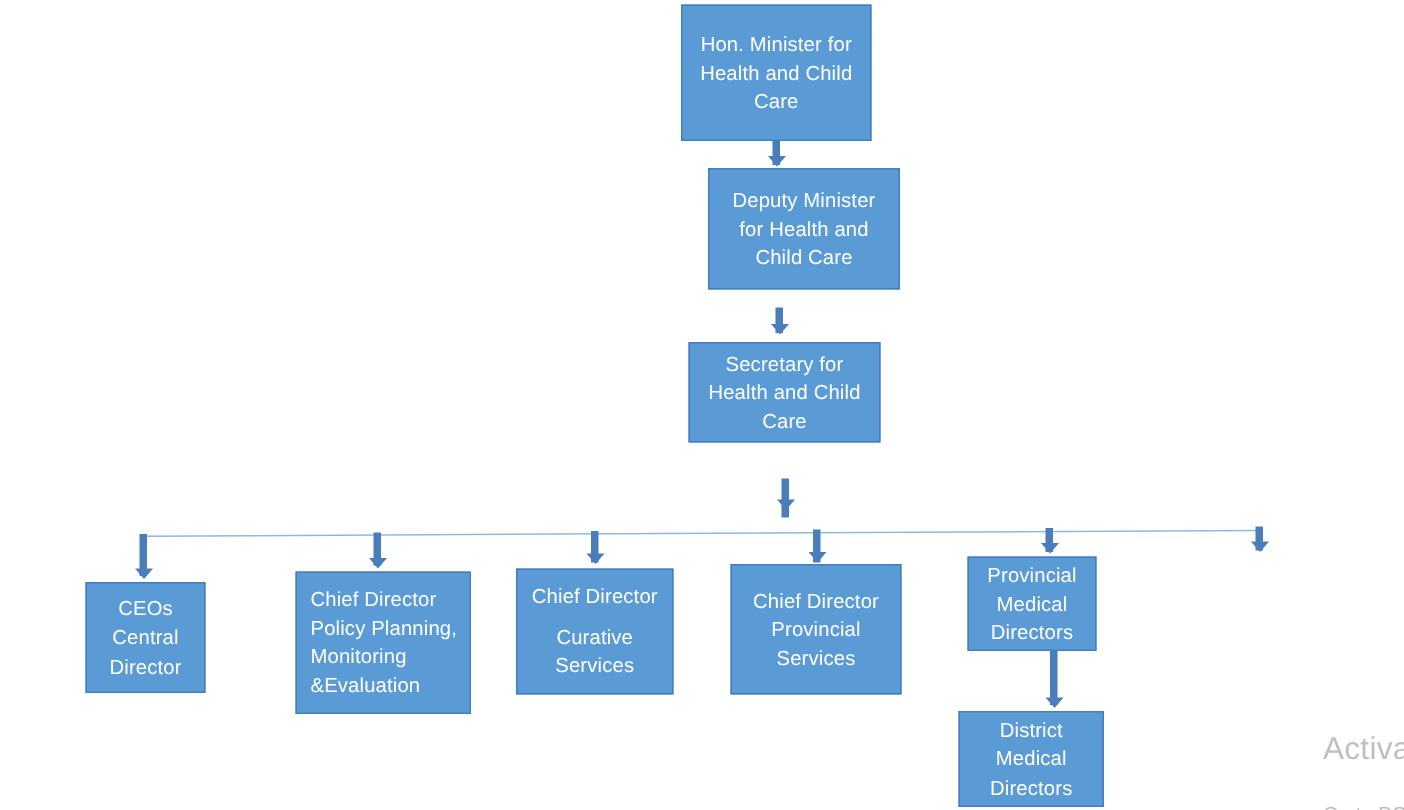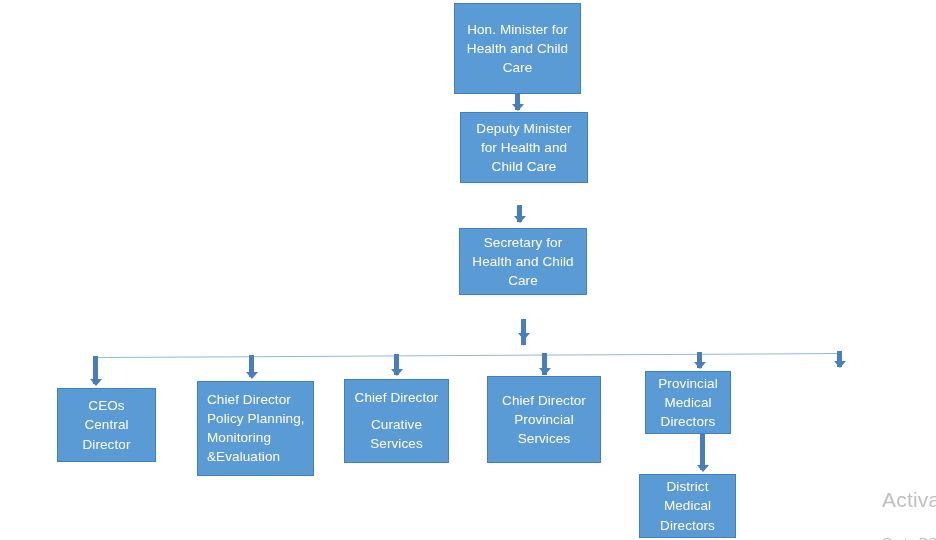--- a/index.html
+++ b/index.html
@@ -91,21 +91,21 @@
 
   <div class="node" style="left:441px; top:3px; width:127px; height:91px;">
     <span class="line">Hon. Minister for</span>
     <span class="line">Health and Child</span>
     <span class="line">Care</span>
   </div>
 
   <div class="conn-v" style="left:502px; top:94px; height:16px;"></div>
   <div class="arrow-head" style="left:498.5px; top:104px;"></div>
 
-  <div class="node" style="left:447px; top:112px; width:128px; height:71px;">
+  <div class="node" style="left:459px; top:112px; width:128px; height:81px;">
     <span class="line">Deputy Minister</span>
     <span class="line">for Health and</span>
     <span class="line">Child Care</span>
   </div>
 
   <div class="conn-v" style="left:504px; top:205px; height:17px;"></div>
   <div class="arrow-head" style="left:500.5px; top:216px;"></div>
 
   <div class="node" style="left:446px; top:228px; width:128px; height:67px;">
     <span class="line">Secretary for</span>
@@ -129,21 +129,21 @@
 
   <div class="conn-v" style="left:529px; top:353px; height:22px;"></div>
   <div class="arrow-head" style="left:525.5px; top:368px;"></div>
 
   <div class="conn-v" style="left:684px; top:352px; height:16px;"></div>
   <div class="arrow-head" style="left:680.5px; top:362px;"></div>
 
   <div class="conn-v" style="left:824px; top:351px; height:16px;"></div>
   <div class="arrow-head" style="left:820.5px; top:361px;"></div>
 
-  <div class="node" style="left:44px; top:388px; width:99px; height:74px;">
+  <div class="node" style="left:44px; top:388px; width:80px; height:74px;">
     <span class="line">CEOs</span>
     <span class="line">Central</span>
     <span class="line">Director</span>
   </div>
 
   <div class="node align-left top-pad" style="left:184px; top:381px; width:117px; height:95px;">
     <span class="line">Chief Director</span>
     <span class="line">Policy Planning,</span>
     <span class="line">Monitoring</span>
     <span class="line">&amp;Evaluation</span>

